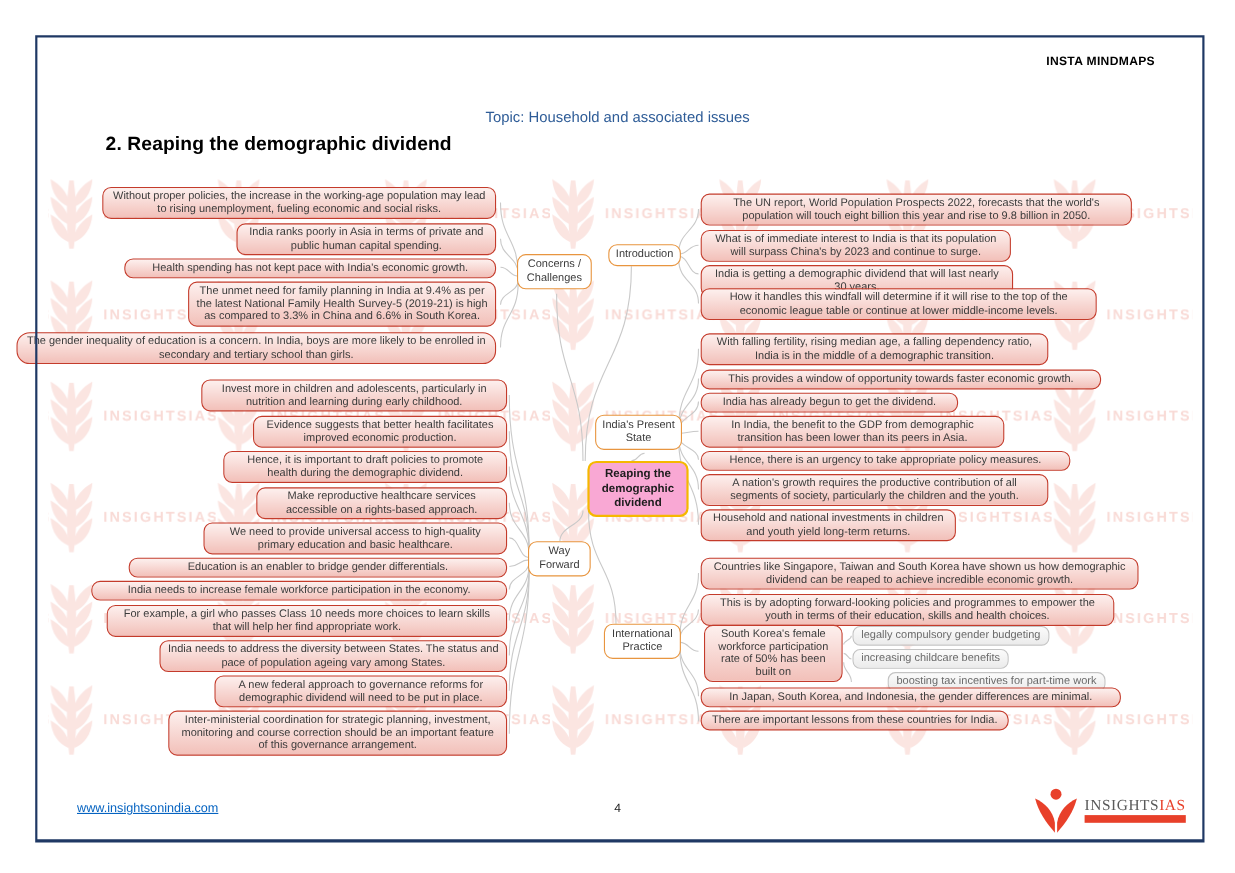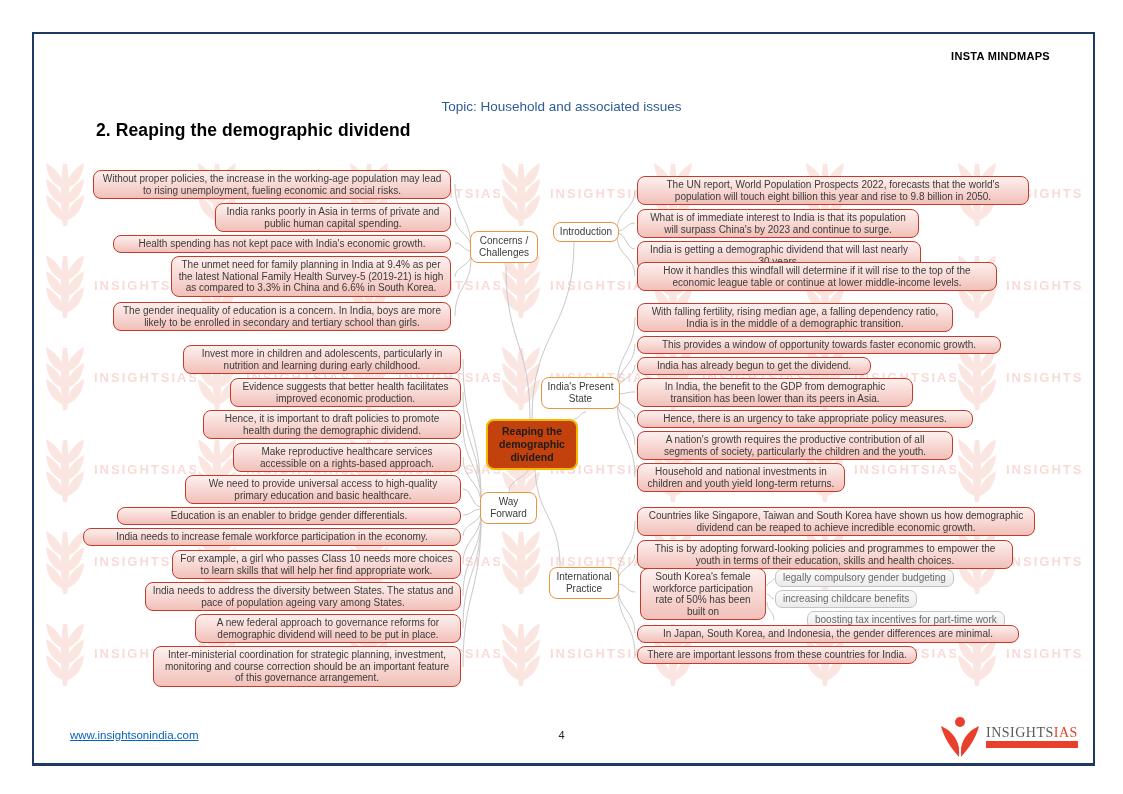--- a/index.html
+++ b/index.html
@@ -35,23 +35,23 @@
     padding:2px 6px;
   }
   .node{
     position:absolute;box-sizing:border-box;z-index:3;
     border:1.5px solid #e8953f;border-radius:8px;background:#fff;
     font-size:10px;line-height:1.2;color:#3b3b3b;text-align:center;
     padding:3px 2px;
   }
   .central{
     position:absolute;box-sizing:border-box;z-index:3;
-    border:2px solid #f5b800;border-radius:8px;background:#c2410c;
+    border:2px solid #f5b800;border-radius:8px;background:#f9a8d4;
     font-size:10.5px;line-height:1.25;color:#1d1d1d;text-align:center;
-    font-weight:700;padding:4px 2px;
+    font-weight:700;padding:4px 2px;margin-left:48px;
   }
   .gbox{
     position:absolute;box-sizing:border-box;z-index:3;
     border:1px solid #c3c3c3;border-radius:7px;
     background:linear-gradient(#fbfbfb,#ebebeb);
     font-size:10px;line-height:1.2;color:#6a6a6a;text-align:left;
     padding:2px 7px;white-space:nowrap;
   }
   .footer-link{
     position:absolute;left:70px;top:729px;font-size:11.5px;color:#0563c1;
@@ -147,46 +147,46 @@
 <div class="node" style="left:553px;top:222px;width:66px;">Introduction</div>
 <div class="node" style="left:541px;top:377px;width:79px;">India's Present State</div>
 <div class="central" style="left:486px;top:419px;width:92px;">Reaping the demographic dividend</div>
 <div class="node" style="left:480px;top:492px;width:57px;">Way Forward</div>
 <div class="node" style="left:549px;top:567px;width:70px;">International Practice</div>
 
 <div class="rbox" style="right:672px;top:170px;width:358px;">Without proper policies, the increase in the working-age population may lead to rising unemployment, fueling economic and social risks.</div>
 <div class="rbox" style="right:672px;top:203px;width:236px;">India ranks poorly in Asia in terms of private and public human capital spending.</div>
 <div class="rbox" style="right:672px;top:235px;width:338px;">Health spending has not kept pace with India's economic growth.</div>
 <div class="rbox" style="right:672px;top:256px;width:280px;">The unmet need for family planning in India at 9.4% as per the latest National Family Health Survey-5 (2019-21) is high as compared to 3.3% in China and 6.6% in South Korea.</div>
-<div class="rbox" style="right:672px;top:302px;width:338px;">The gender inequality of education is a concern. In India, boys are more likely to be enrolled in secondary and tertiary school than girls.</div>
+<div class="rbox" style="right:672px;top:302px;width:436px;border-radius:12px;">The gender inequality of education is a concern. In India, boys are more likely to be enrolled in secondary and tertiary school than girls.</div>
 
 <div class="rbox" style="right:662px;top:345px;width:278px;">Invest more in children and adolescents, particularly in nutrition and learning during early childhood.</div>
 <div class="rbox" style="right:662px;top:378px;width:231px;">Evidence suggests that better health facilitates improved economic production.</div>
 <div class="rbox" style="right:662px;top:410px;width:258px;">Hence, it is important to draft policies to promote health during the demographic dividend.</div>
 <div class="rbox" style="right:662px;top:443px;width:228px;">Make reproductive healthcare services accessible on a rights-based approach.</div>
 <div class="rbox" style="right:662px;top:475px;width:276px;">We need to provide universal access to high-quality primary education and basic healthcare.</div>
 <div class="rbox" style="right:662px;top:507px;width:344px;">Education is an enabler to bridge gender differentials.</div>
 <div class="rbox" style="right:662px;top:528px;width:378px;">India needs to increase female workforce participation in the economy.</div>
-<div class="rbox" style="right:662px;top:550px;width:289px;">For example, a girl who passes Class 10 needs more choices to learn skills that will help her find appropriate work.</div>
+<div class="rbox" style="right:662px;top:550px;width:364px;">For example, a girl who passes Class 10 needs more choices to learn skills that will help her find appropriate work.</div>
 <div class="rbox" style="right:662px;top:582px;width:316px;">India needs to address the diversity between States. The status and pace of population ageing vary among States.</div>
 <div class="rbox" style="right:662px;top:614px;width:266px;">A new federal approach to governance reforms for demographic dividend will need to be put in place.</div>
 <div class="rbox" style="right:662px;top:646px;width:308px;">Inter-ministerial coordination for strategic planning, investment, monitoring and course correction should be an important feature of this governance arrangement.</div>
 
 <div class="rbox" style="left:637px;top:176px;width:392px;">The UN report, World Population Prospects 2022, forecasts that the world's population will touch eight billion this year and rise to 9.8 billion in 2050.</div>
 <div class="rbox" style="left:637px;top:209px;width:282px;">What is of immediate interest to India is that its population will surpass China's by 2023 and continue to surge.</div>
 <div class="rbox" style="left:637px;top:241px;width:284px;">India is getting a demographic dividend that will last nearly 30 years.</div>
 <div class="rbox" style="left:637px;top:262px;width:360px;">How it handles this windfall will determine if it will rise to the top of the economic league table or continue at lower middle-income levels.</div>
 
 <div class="rbox" style="left:637px;top:303px;width:316px;">With falling fertility, rising median age, a falling dependency ratio, India is in the middle of a demographic transition.</div>
 <div class="rbox" style="left:637px;top:336px;width:364px;">This provides a window of opportunity towards faster economic growth.</div>
 <div class="rbox" style="left:637px;top:357px;width:234px;">India has already begun to get the dividend.</div>
 <div class="rbox" style="left:637px;top:378px;width:276px;">In India, the benefit to the GDP from demographic transition has been lower than its peers in Asia.</div>
 <div class="rbox" style="left:637px;top:410px;width:336px;">Hence, there is an urgency to take appropriate policy measures.</div>
 <div class="rbox" style="left:637px;top:431px;width:316px;">A nation's growth requires the productive contribution of all segments of society, particularly the children and the youth.</div>
-<div class="rbox" style="left:637px;top:463px;width:208px;">Household and national investments in children and youth yield long-term returns.</div>
+<div class="rbox" style="left:637px;top:463px;width:232px;">Household and national investments in children and youth yield long-term returns.</div>
 
 <div class="rbox" style="left:637px;top:507px;width:398px;">Countries like Singapore, Taiwan and South Korea have shown us how demographic dividend can be reaped to achieve incredible economic growth.</div>
 <div class="rbox" style="left:637px;top:540px;width:376px;">This is by adopting forward-looking policies and programmes to empower the youth in terms of their education, skills and health choices.</div>
 <div class="rbox" style="left:640px;top:568px;width:126px;">South Korea's female workforce participation rate of 50% has been built on</div>
 <div class="gbox" style="left:775px;top:569px;">legally compulsory gender budgeting</div>
 <div class="gbox" style="left:775px;top:590px;">increasing childcare benefits</div>
 <div class="gbox" style="left:775px;top:611px;margin-left:32px;">boosting tax incentives for part-time work</div>
 <div class="rbox" style="left:637px;top:625px;width:382px;">In Japan, South Korea, and Indonesia, the gender differences are minimal.</div>
 <div class="rbox" style="left:637px;top:646px;width:280px;">There are important lessons from these countries for India.</div>
 

